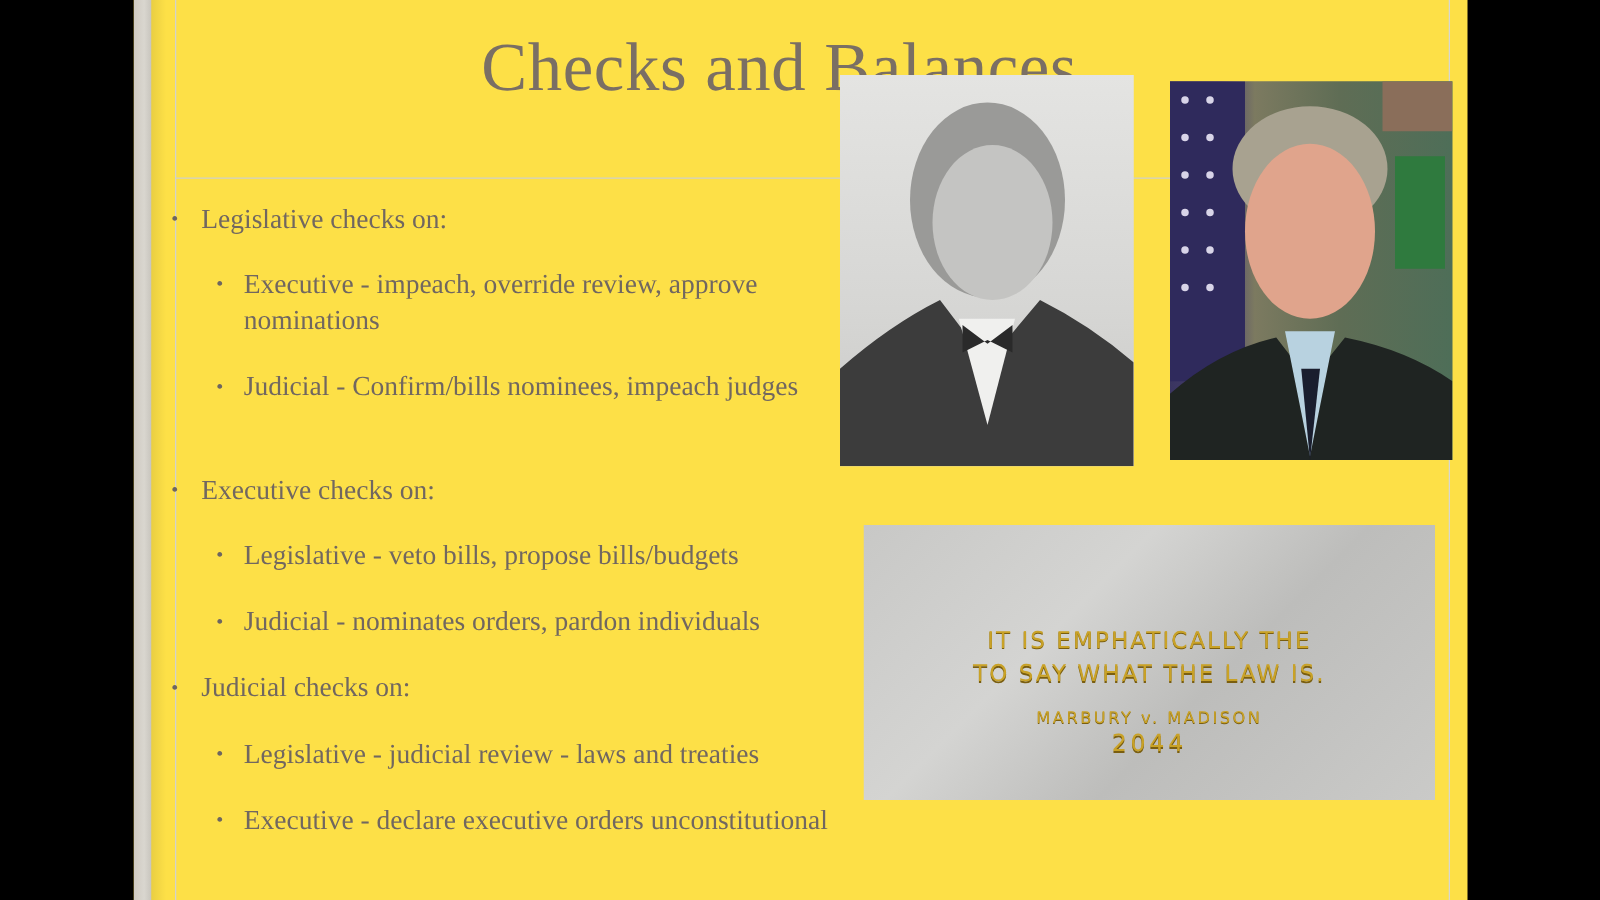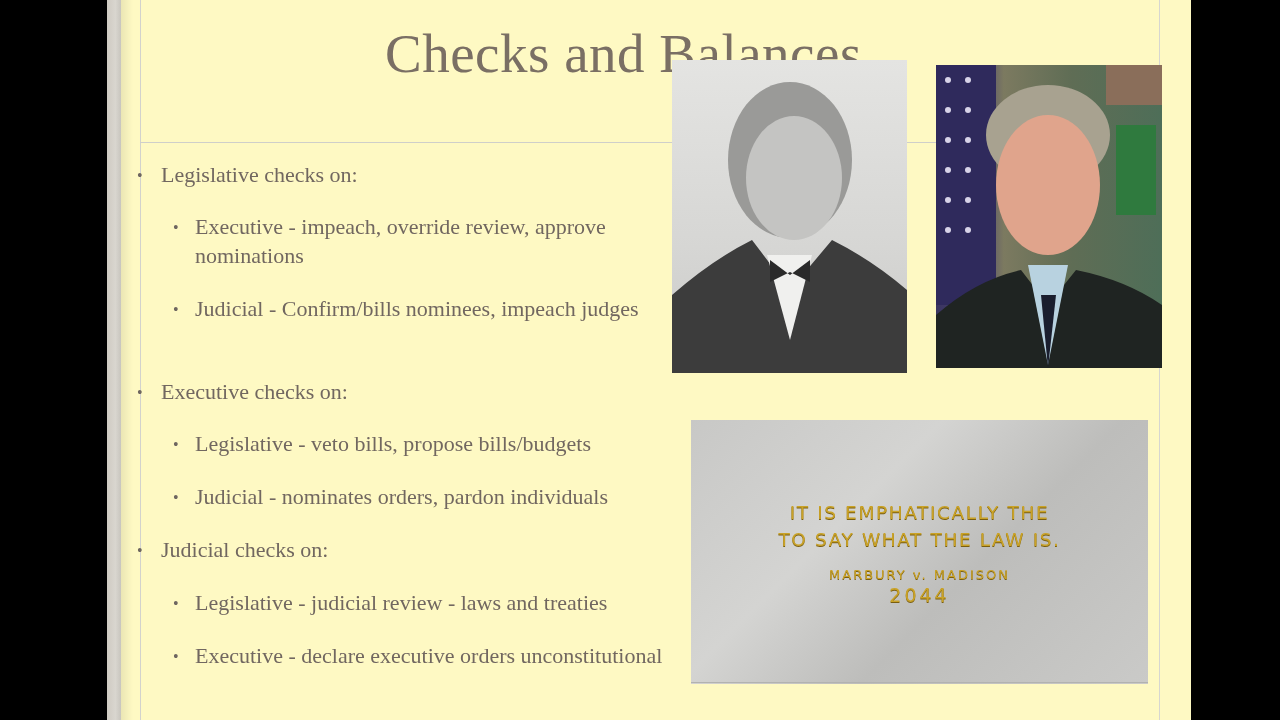--- a/index.html
+++ b/index.html
@@ -1,34 +1,34 @@
 <!DOCTYPE html>
 <html><head>
 <meta charset="utf-8">
 <style>
   html, body { margin:0; padding:0; }
   body { width:1280px; height:720px; background:#000; position:relative; overflow:hidden; font-family:"Liberation Serif","DejaVu Serif",serif; }
-  .slide { position:absolute; left:107px; top:0; width:1067px; height:720px; background:#fef9c3; overflow:hidden;padding-left:17px; }
+  .slide { position:absolute; left:107px; top:0; width:1067px; height:720px; background:#fde047; overflow:hidden; }
   .binding { position:absolute; left:0; top:0; width:14px; height:720px; background:linear-gradient(90deg,#cfcac2,#d9d6cf 60%,#c8c5be); }
   .binding-shadow { position:absolute; left:14px; top:0; width:12px; height:720px; background:linear-gradient(90deg,rgba(0,0,0,0.08),rgba(0,0,0,0)); }
   .margin-line { position:absolute; left:33px; top:0; width:1px; height:720px; background:#d2d2cd; }
   .right-line { position:absolute; left:1052px; top:0; width:1px; height:720px; background:#d6d6d1; }
   .title-rule { position:absolute; left:33px; top:142px; width:1020px; height:1px; background:#cfcfca; }
   .title { position:absolute; left:278px; top:22px; font-size:55px; color:#7a6f64; letter-spacing:0.5px; white-space:nowrap; }
   .bullets { position:absolute; left:30px; top:0; width:540px; color:#716760; font-size:22px; line-height:29px; }
   .b { position:absolute; }
   .b .dot { position:absolute; font-size:16px; color:#6e6660; }
   .b1 .dot { left:0; top:1px; }
   .b1 .txt { position:absolute; left:24px; white-space:nowrap; }
   .b2 .dot { left:36px; top:1px; }
   .b2 .txt { position:absolute; left:58px; width:470px; }
   .photo { position:absolute; overflow:hidden; }
   .johnson { left:565px; top:60px; width:235px; height:313px; background:linear-gradient(180deg,#e4e4e2,#d6d6d4 60%,#c9c9c7); }
   .clinton { left:829px; top:65px; width:226px; height:303px; background:linear-gradient(90deg,#3a3560 0%,#4a4070 18%,#7c7a60 30%,#5f6d55 60%,#4e6e58 100%); }
-  .marble { left:584px; top:420px; width:457px; height:264px; background:linear-gradient(135deg,#c8c8c6 0%,#d4d4d2 35%,#bdbdbb 60%,#cacac8 100%); }
+  .marble { left:584px; top:420px; width:457px; height:220px; background:linear-gradient(135deg,#c8c8c6 0%,#d4d4d2 35%,#bdbdbb 60%,#cacac8 100%); }
   .inscription { position:absolute; left:0; top:80px; width:100%; text-align:center; color:#c9a227; font-family:"DejaVu Sans","Liberation Sans",sans-serif; text-shadow:0 1px 0 #7a5e10; }
   .ins-line { font-size:18.5px; letter-spacing:1.6px; line-height:26.5px; display:block; }
   .ins-cite { font-size:13px; letter-spacing:2px; margin-top:14px; display:block; }
   .ins-year { font-size:19px; letter-spacing:3px; margin-top:2px; display:block; }
   .marble-seam { position:absolute; left:0; top:262px; width:100%; height:1px; background:#b2b2b0; }
 </style>
 </head>
 <body>
 
 <div class="slide">

